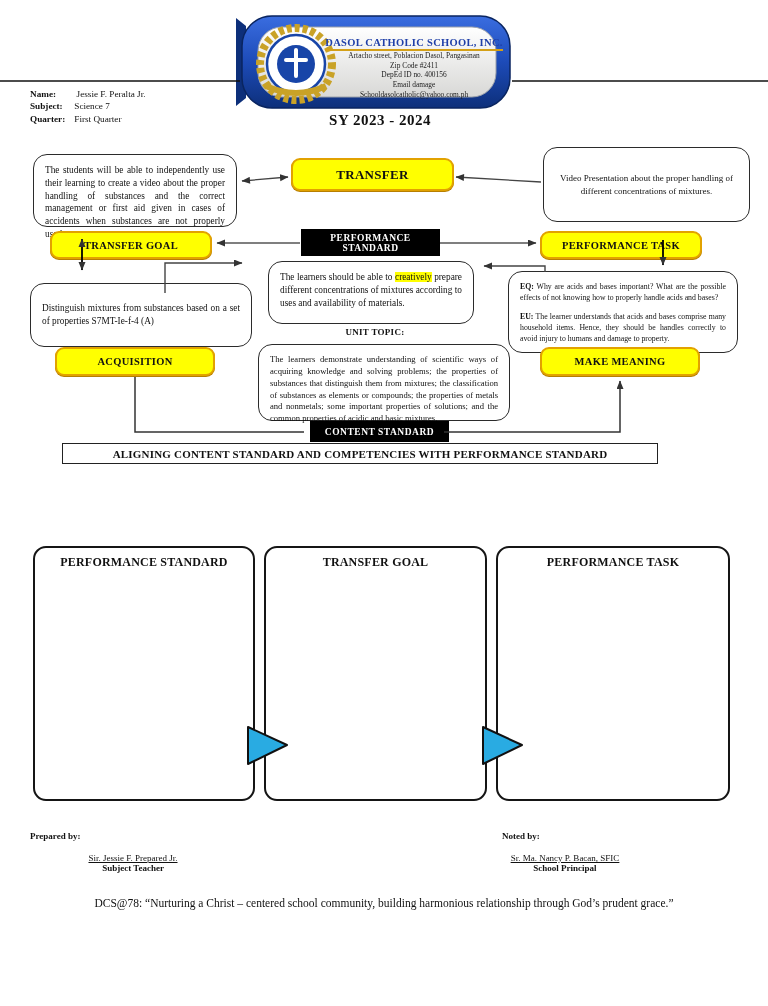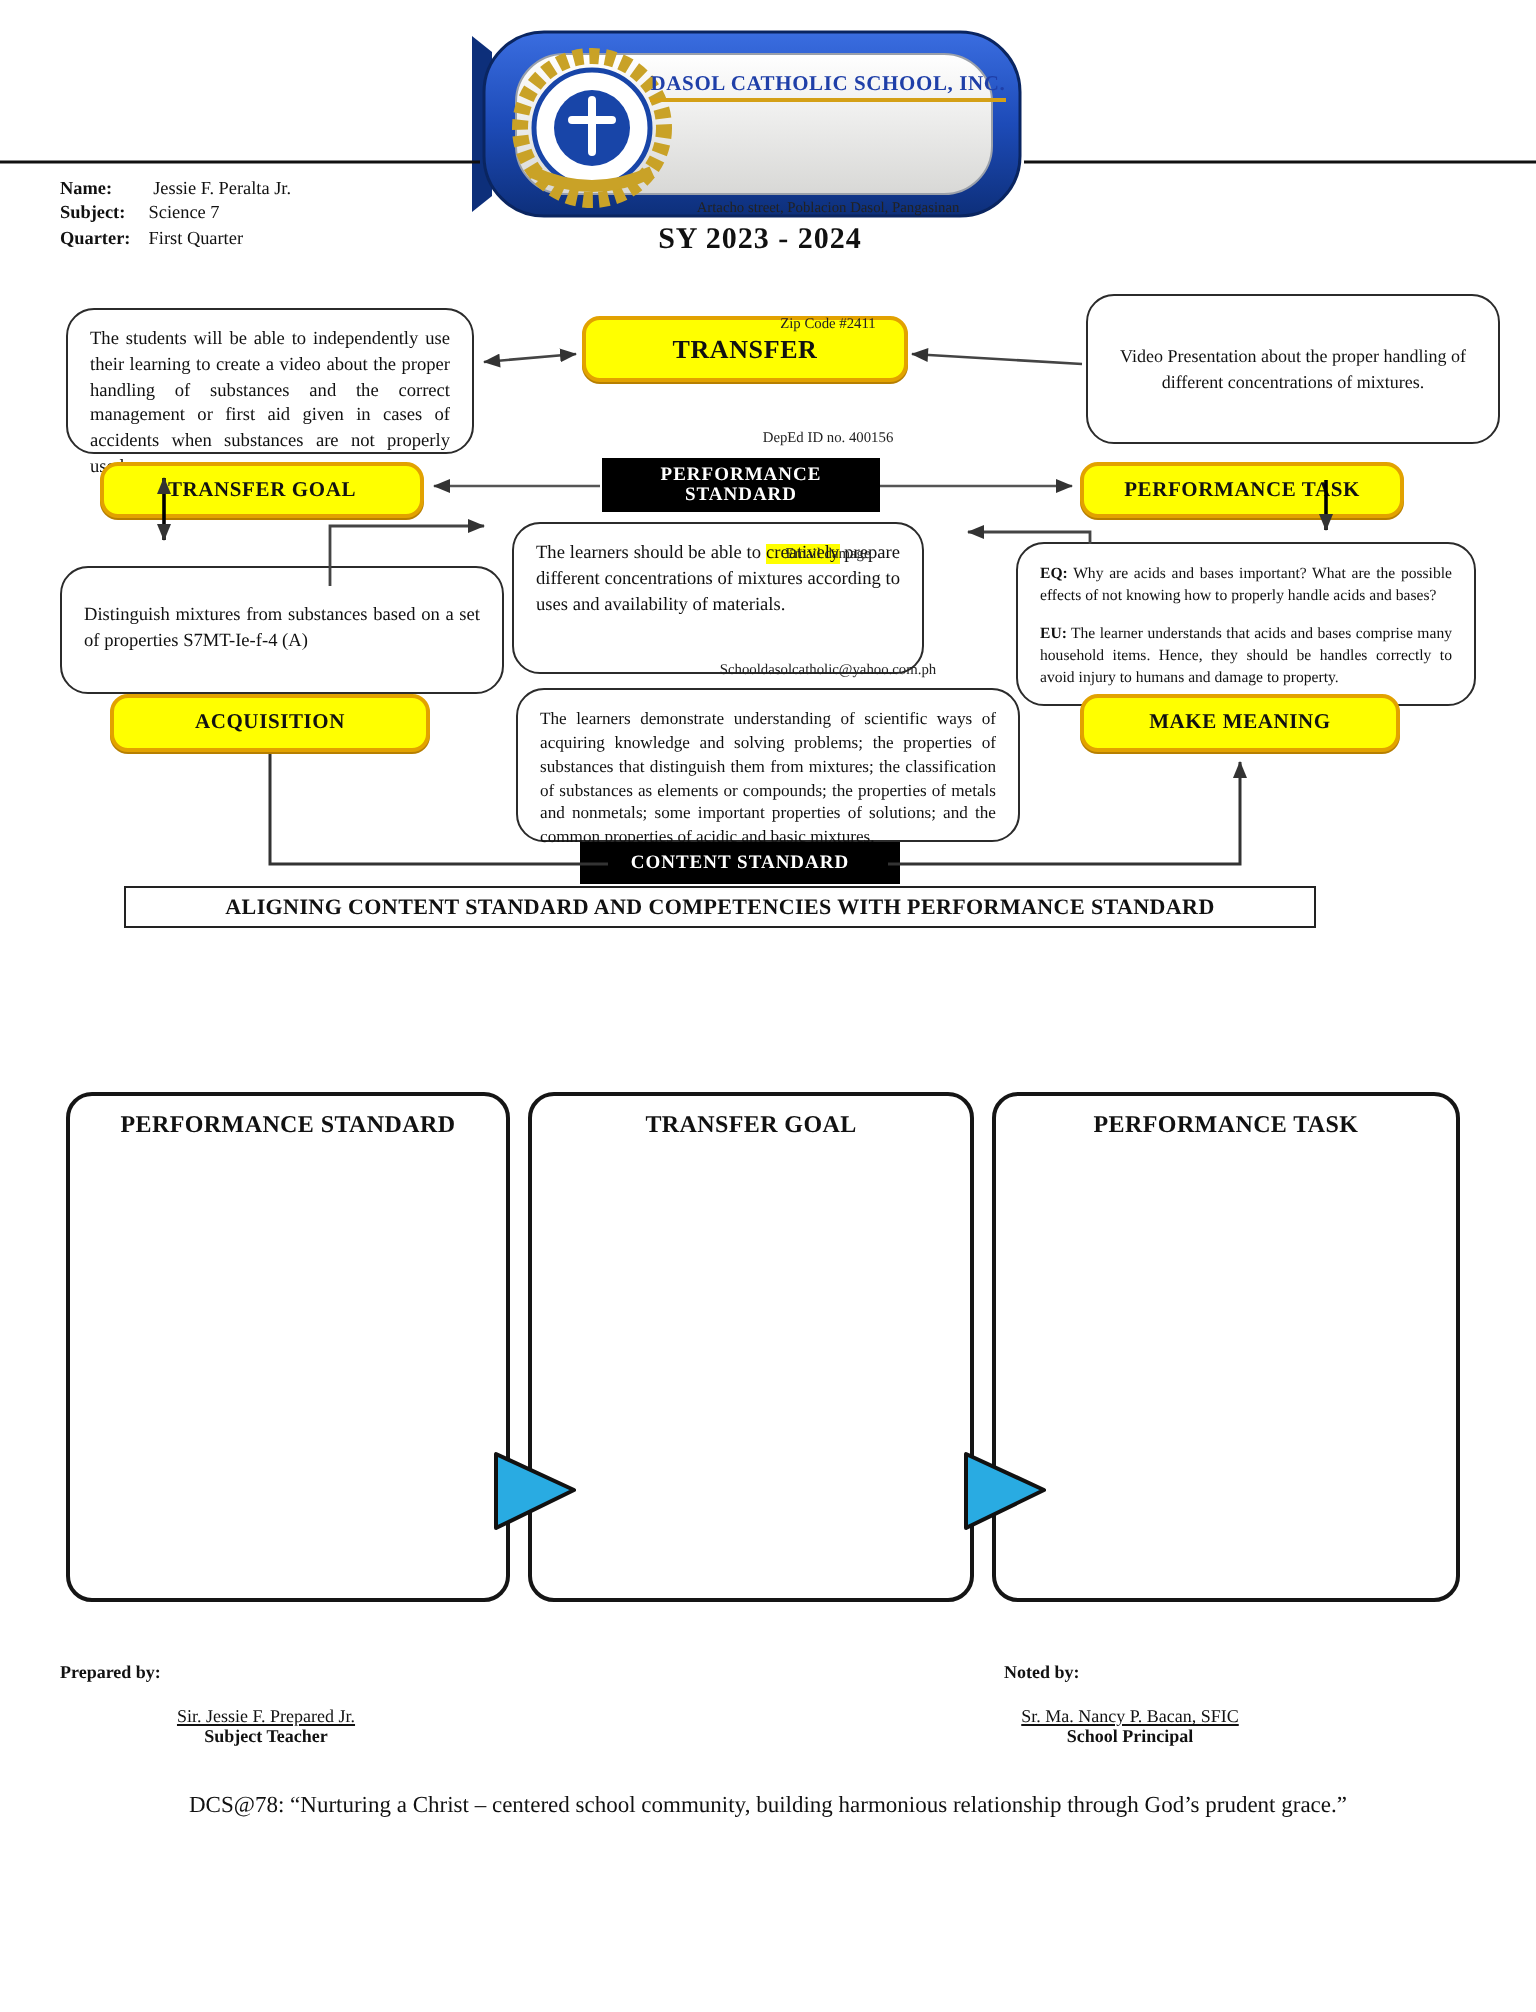--- a/index.html
+++ b/index.html
@@ -17,21 +17,21 @@
   .kbox{background:#000;color:#fff;font-weight:bold;display:flex;align-items:center;
         justify-content:center;text-align:center;font-size:9.5px;letter-spacing:.5px;z-index:4;}
   .overlay{position:absolute;left:0;top:0;z-index:8;pointer-events:none;}
   .panel{border:2px solid #151515;border-radius:13px;background:#fff;z-index:3;}
   .panel-title{font-weight:bold;text-align:center;font-size:12px;padding-top:7px;letter-spacing:.2px;}
   .hl{background:#ffff00;}
   .meta-row{font-size:9.2px;line-height:1.35;}
   .meta-row b{display:inline-block;min-width:42px;}
   .school-name{font-size:10.5px;font-weight:bold;color:#1f3fa8;letter-spacing:.3px;
                border-bottom:2px solid #d4a017;display:inline-block;padding-bottom:1px;}
-  .addr{font-size:7.4px;line-height:1.3;color:#222;margin-top:48px;}
+  .addr{font-size:7.4px;line-height:1.3;color:#222;}
   .sy{font-size:15px;font-weight:bold;letter-spacing:.5px;text-align:center;}
   .unit-topic{font-size:9px;font-weight:bold;text-align:center;letter-spacing:.3px;}
   .align-box{border:1.4px solid #222;background:#fff;display:flex;align-items:center;
              justify-content:center;font-weight:bold;font-size:11px;letter-spacing:.2px;z-index:4;}
   .sig-label{font-size:9px;font-weight:bold;}
   .sig-name{font-size:9px;text-decoration:underline;text-align:center;}
   .sig-role{font-size:9px;font-weight:bold;text-align:center;}
   .footer-line{font-size:11.5px;text-align:center;}
   .eqbox{font-size:7.8px;line-height:1.45;}
   .eqbox p{margin:0 0 7px 0;}
@@ -134,42 +134,42 @@
   <div class="abs ybox" style="left:291px;top:158px;width:163px;height:33px;font-size:13px;">TRANSFER</div>
 
   <div class="abs rbox centered-text" style="left:543px;top:147px;width:207px;height:75px;text-align:center;display:flex;align-items:center;font-size:9px;">Video Presentation about the proper handling of different concentrations of mixtures.</div>
 
   <div class="abs ybox" style="left:50px;top:231px;width:162px;height:28px;font-size:10.5px;">TRANSFER GOAL</div>
 
   <div class="abs kbox" style="left:301px;top:229px;width:139px;height:27px;">PERFORMANCE STANDARD</div>
 
   <div class="abs ybox" style="left:540px;top:231px;width:162px;height:28px;font-size:10.5px;">PERFORMANCE TASK</div>
 
-  <div class="abs rbox" style="left:256px;top:261px;width:206px;height:76px;">
+  <div class="abs rbox" style="left:268px;top:261px;width:206px;height:63px;">
     <span>The learners should be able to </span><span class="hl">creatively</span><span> prepare different concentrations of mixtures according to uses and availability of materials.</span>
   </div>
 
   <div class="abs unit-topic" style="left:272px;top:327px;width:206px;">UNIT TOPIC:</div>
 
   <div class="abs rbox" style="left:30px;top:283px;width:222px;height:64px;padding-top:18px;">Distinguish mixtures from substances based on a set of properties S7MT-Ie-f-4 (A)</div>
 
   <div class="abs rbox eqbox" style="left:508px;top:271px;width:230px;height:82px;">
     <p><b>EQ:</b>
       <span>Why are acids and bases important? What are the possible effects of not knowing how to properly handle acids and bases?</span></p>
     <p><b>EU:</b>
       <span>The learner understands that acids and bases comprise many household items. Hence, they should be handles correctly to avoid injury to humans and damage to property.</span></p>
   </div>
 
   <div class="abs ybox" style="left:55px;top:347px;width:160px;height:29px;font-size:10.5px;">ACQUISITION</div>
 
   <div class="abs rbox" style="left:258px;top:344px;width:252px;height:77px;font-size:8.6px;">The learners demonstrate understanding of scientific ways of acquiring knowledge and solving problems; the properties of substances that distinguish them from mixtures; the classification of substances as elements or compounds; the properties of metals and nonmetals; some important properties of solutions; and the common properties of acidic and basic mixtures.</div>
 
   <div class="abs ybox" style="left:540px;top:347px;width:160px;height:29px;font-size:10.5px;">MAKE MEANING</div>
 
-  <div class="abs kbox" style="left:290px;top:421px;width:160px;height:21px;">CONTENT STANDARD</div>
+  <div class="abs kbox" style="left:310px;top:421px;width:139px;height:21px;">CONTENT STANDARD</div>
 
   <div class="abs align-box" style="left:62px;top:443px;width:596px;height:21px;">ALIGNING CONTENT STANDARD AND COMPETENCIES WITH PERFORMANCE STANDARD</div>
 
   <div class="abs panel" style="left:33px;top:546px;width:222px;height:255px;">
     <div class="panel-title">PERFORMANCE STANDARD</div>
   </div>
   <div class="abs panel" style="left:264px;top:546px;width:223px;height:255px;">
     <div class="panel-title">TRANSFER GOAL</div>
   </div>
   <div class="abs panel" style="left:496px;top:546px;width:234px;height:255px;">

